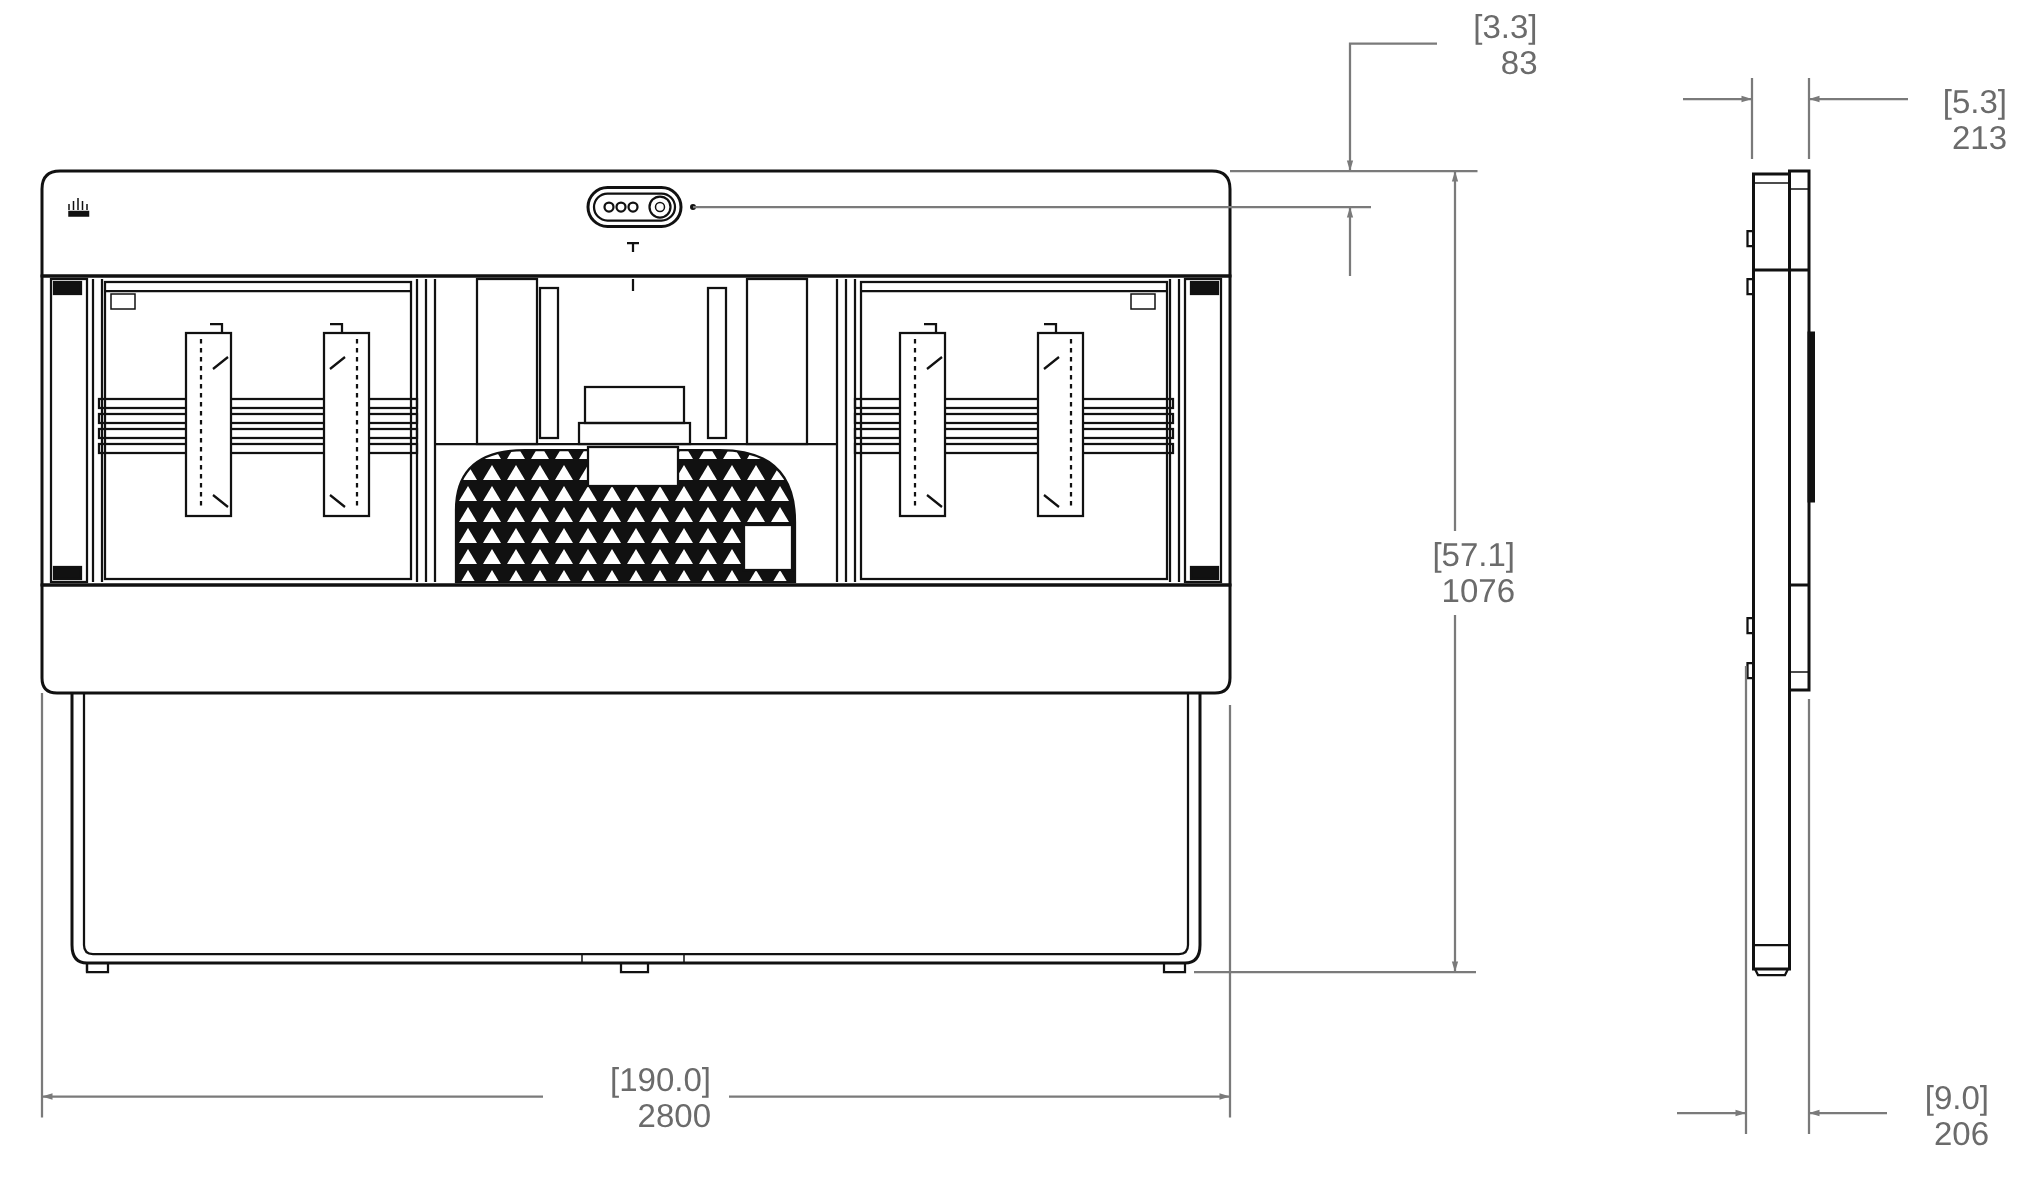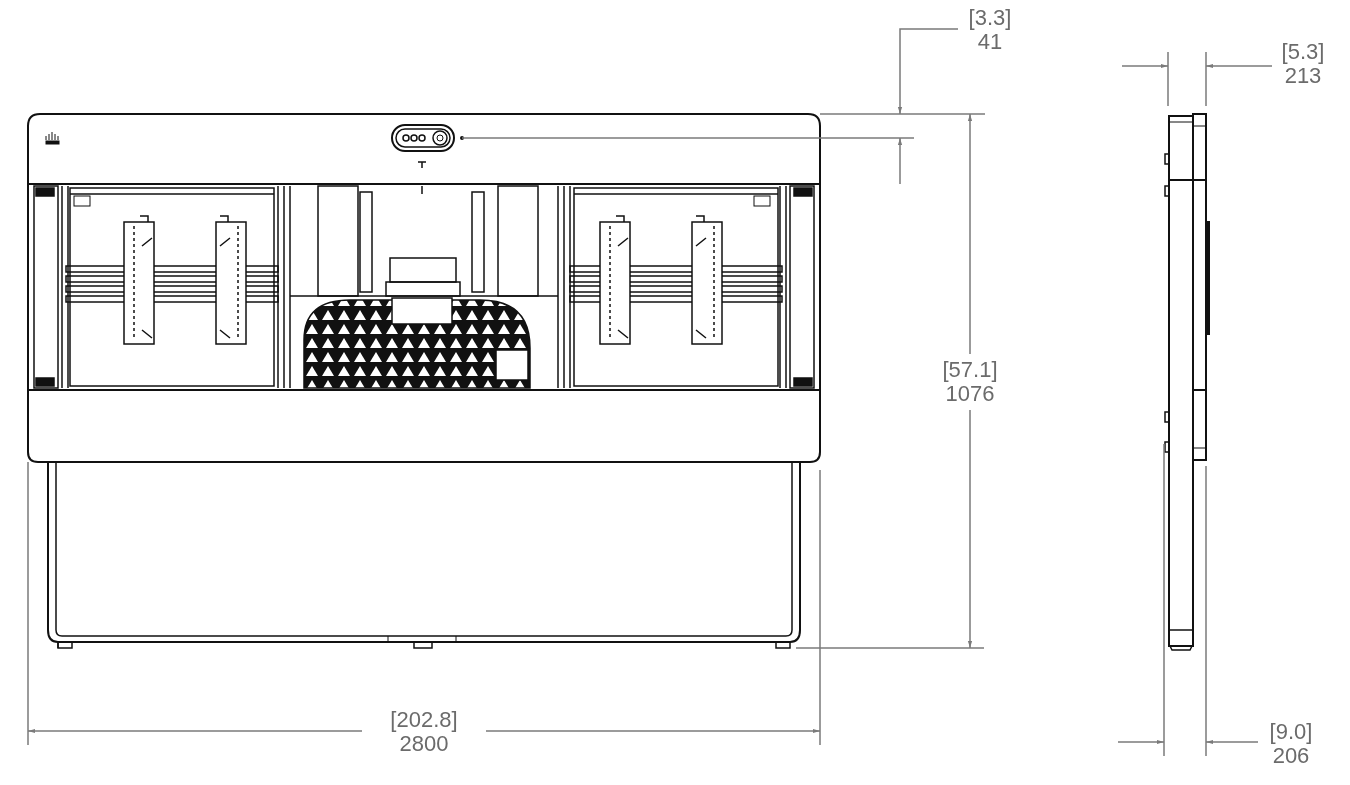--- a/index.html
+++ b/index.html
@@ -1,20 +1,20 @@
 <!DOCTYPE html>
 <html><head>
 <meta charset="utf-8">
 <style>
   html, body { margin:0; padding:0; background:#ffffff; }
   body { width:1350px; height:785px; position:relative; overflow:hidden;
          font-family:"Liberation Sans", sans-serif; }
   #stage { position:absolute; left:0; top:0; width:1350px; height:785px; }
   .dimtxt { position:absolute; color:#6b6b6b; font-size:22px; line-height:24px;
-            text-align:center; font-family:"Liberation Sans", sans-serif; }
+            text-align:right; font-family:"Liberation Sans", sans-serif; }
   .dimtxt span { display:block; }
 </style>
 </head>
 <body>
 
 <div id="stage">
 <svg width="1350" height="785" viewBox="0 0 1350 785" xmlns="http://www.w3.org/2000/svg">
   <defs>
     <marker id="arr" viewBox="0 0 10 10" refX="10" refY="5" markerWidth="10" markerHeight="7" orient="auto-start-reverse" markerUnits="userSpaceOnUse">
       <path d="M0,2 L10,5 L0,8 Z" fill="#7a7a7a"></path>
@@ -173,31 +173,31 @@
     <line x1="1164" y1="444" x2="1164" y2="756"></line>
     <line x1="1206" y1="466" x2="1206" y2="756"></line>
     <line x1="1118" y1="742" x2="1164" y2="742" marker-end="url(#arr)"></line>
     <line x1="1258" y1="742" x2="1206" y2="742" marker-end="url(#arr)"></line>
   </g>
 </svg>
 
 
 <div class="dimtxt" style="left:955px; top:6px; width:70px;">
   <span>[3.3]</span>
-  <span>41</span>
-</div>
-<div class="dimtxt" style="left:1268px; top:40px; width:70px;">
+  <span>83</span>
+</div>
+<div class="dimtxt" style="left:1268px; top:56px; width:70px;">
   <span>[5.3]</span>
   <span>213</span>
 </div>
 <div class="dimtxt" style="left:930px; top:358px; width:80px;">
   <span>[57.1]</span>
   <span>1076</span>
 </div>
 <div class="dimtxt" style="left:374px; top:708px; width:100px;">
-  <span>[202.8]</span>
+  <span>[190.0]</span>
   <span>2800</span>
 </div>
 <div class="dimtxt" style="left:1256px; top:720px; width:70px;">
   <span>[9.0]</span>
   <span>206</span>
 </div>
 </div>
 
 </body></html>

